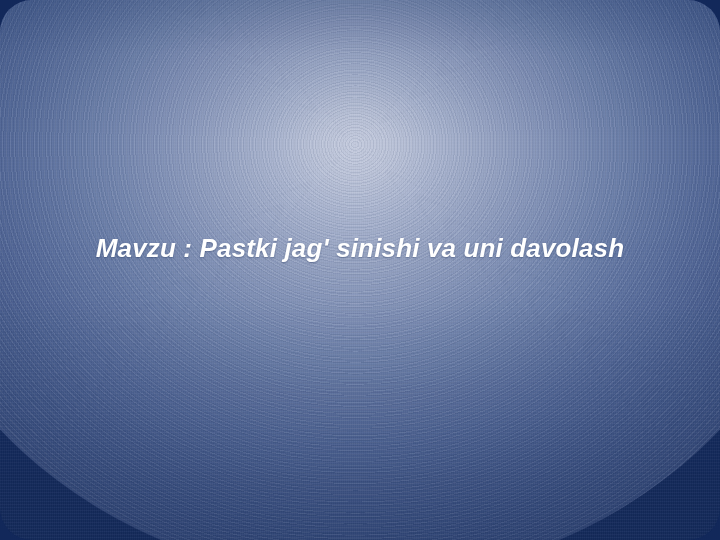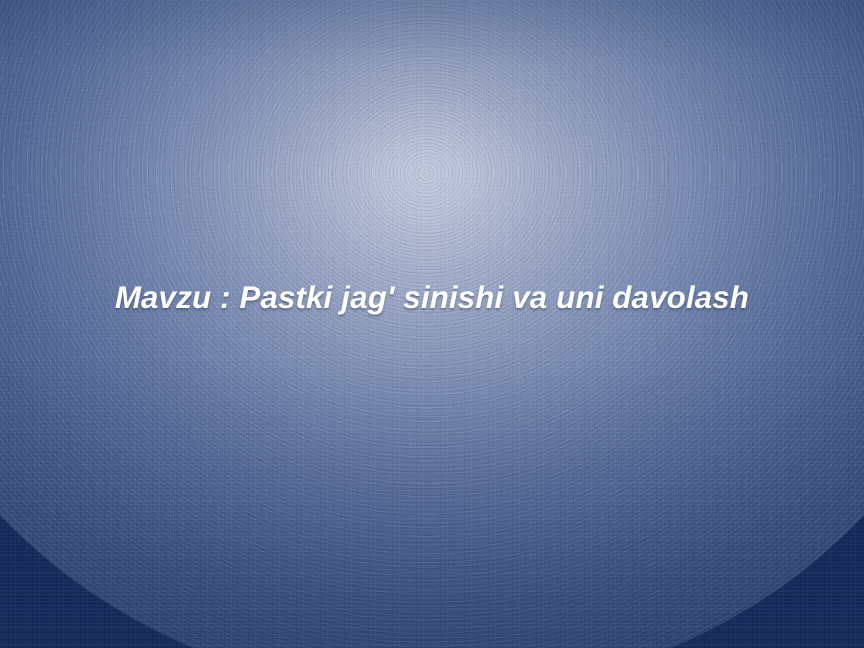--- a/index.html
+++ b/index.html
@@ -11,20 +11,21 @@
   body {
     font-family: "Liberation Sans", sans-serif;
   }
 
   #slide {
     position: relative;
     width: 720px;
     height: 540px;
     overflow: hidden;
     background: #12285a;
+    border-radius: 32px;
   }
 
   
   .bg-outer {
     position: absolute;
     inset: 0;
     background: #12285a;
   }
 
   

